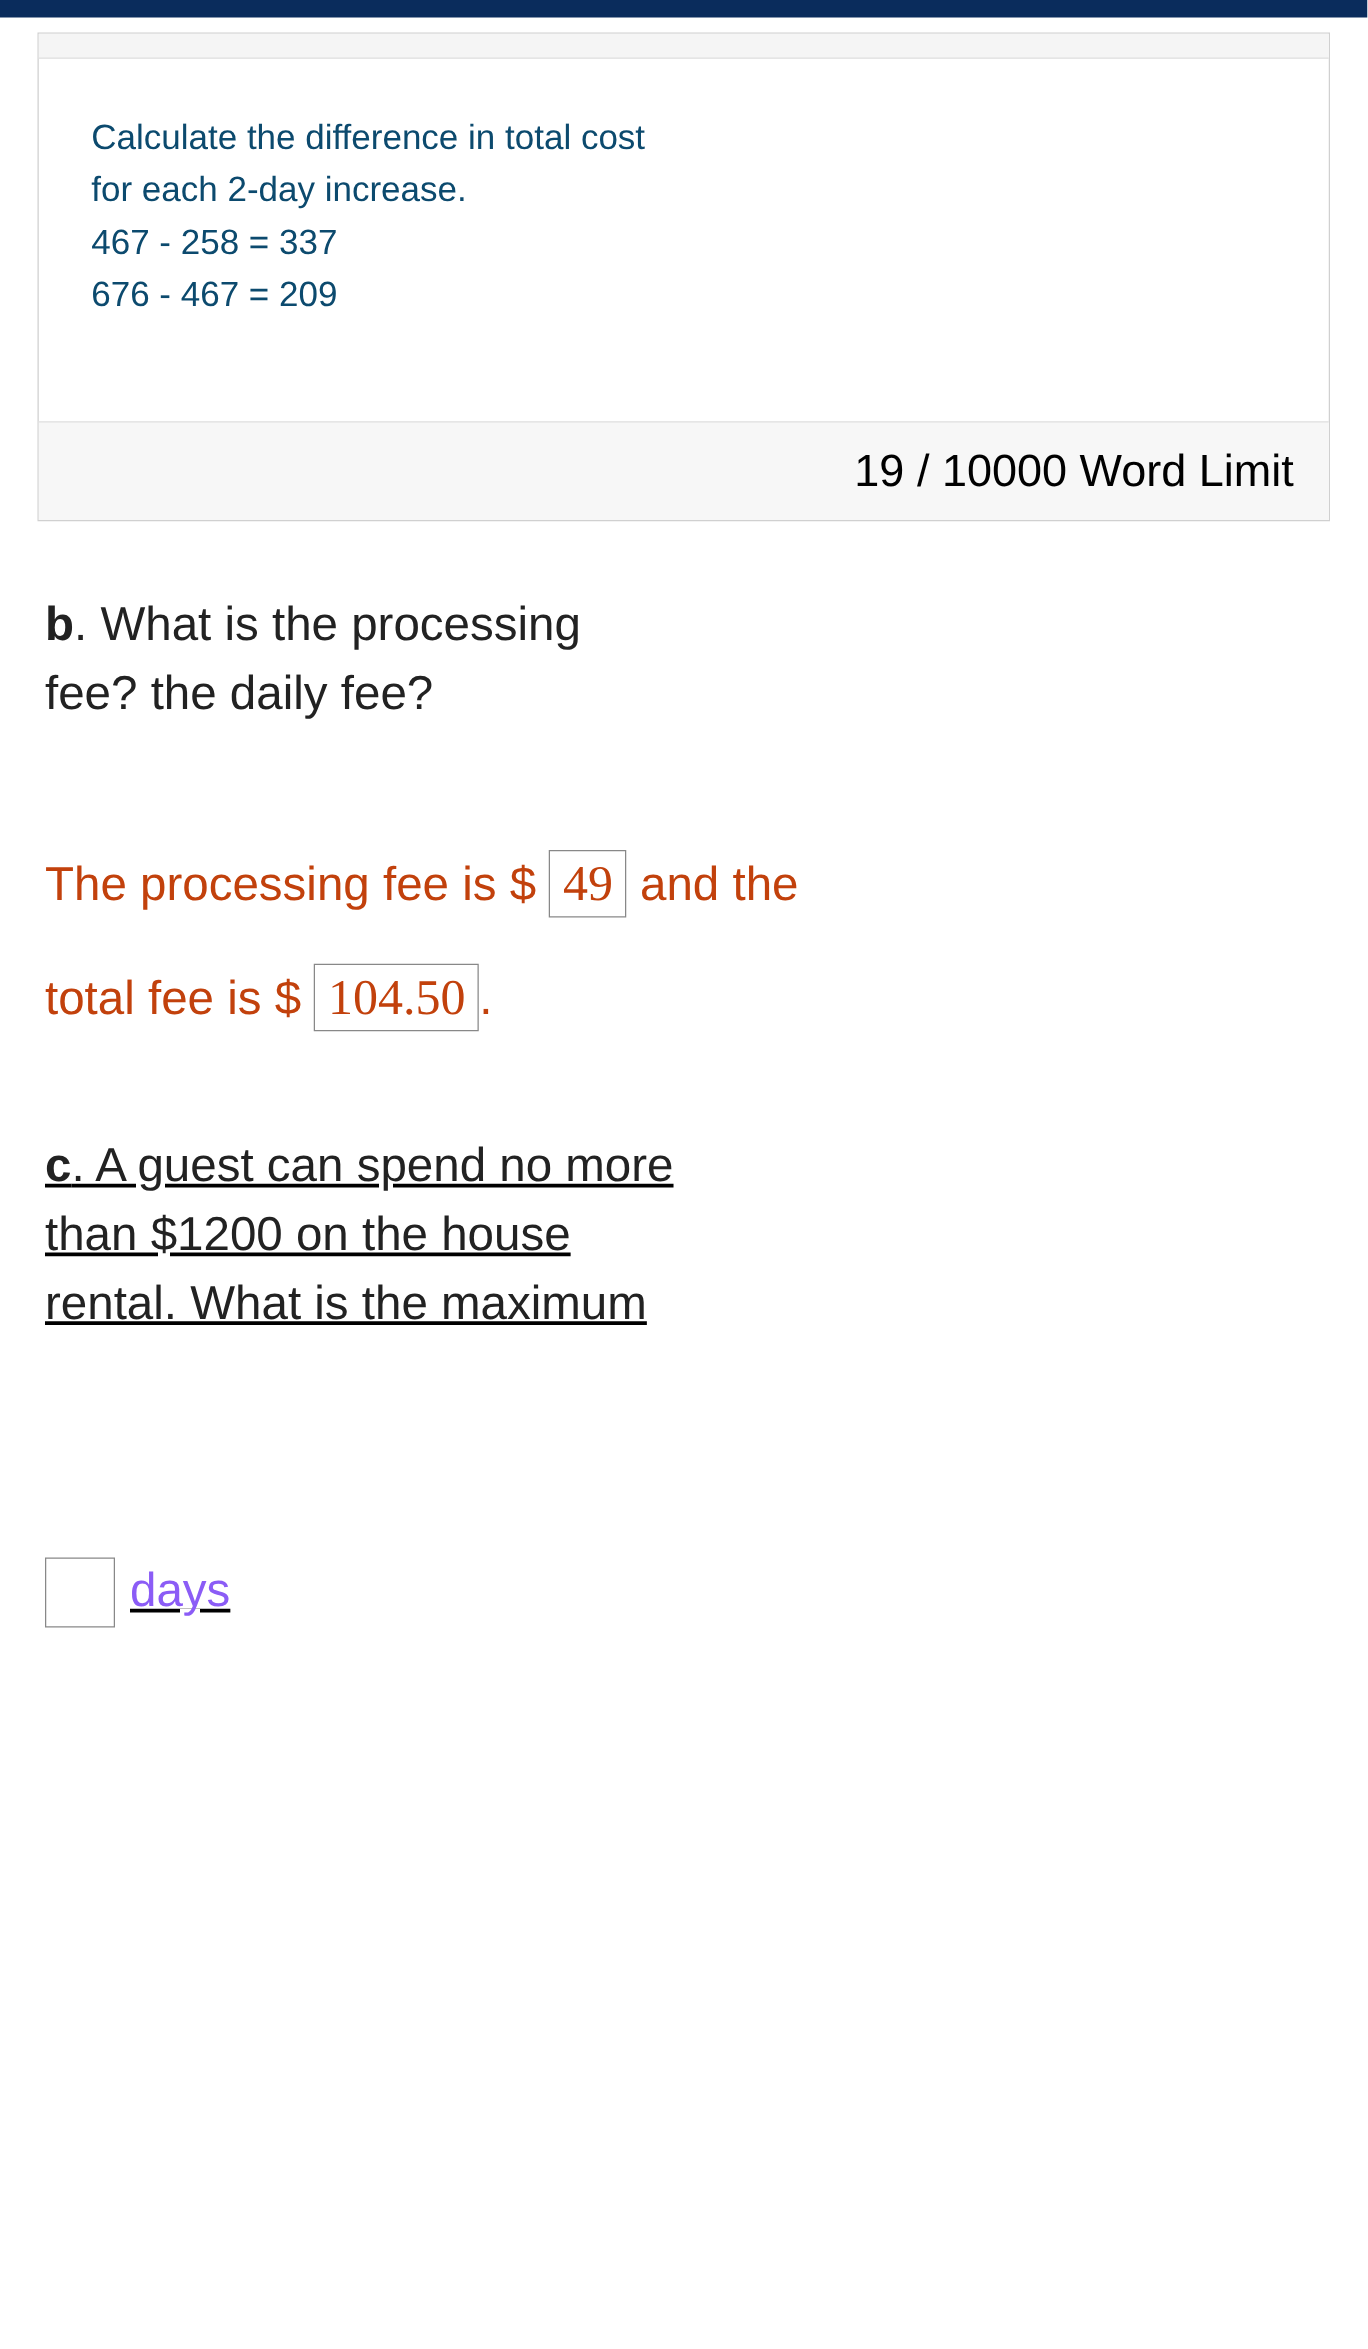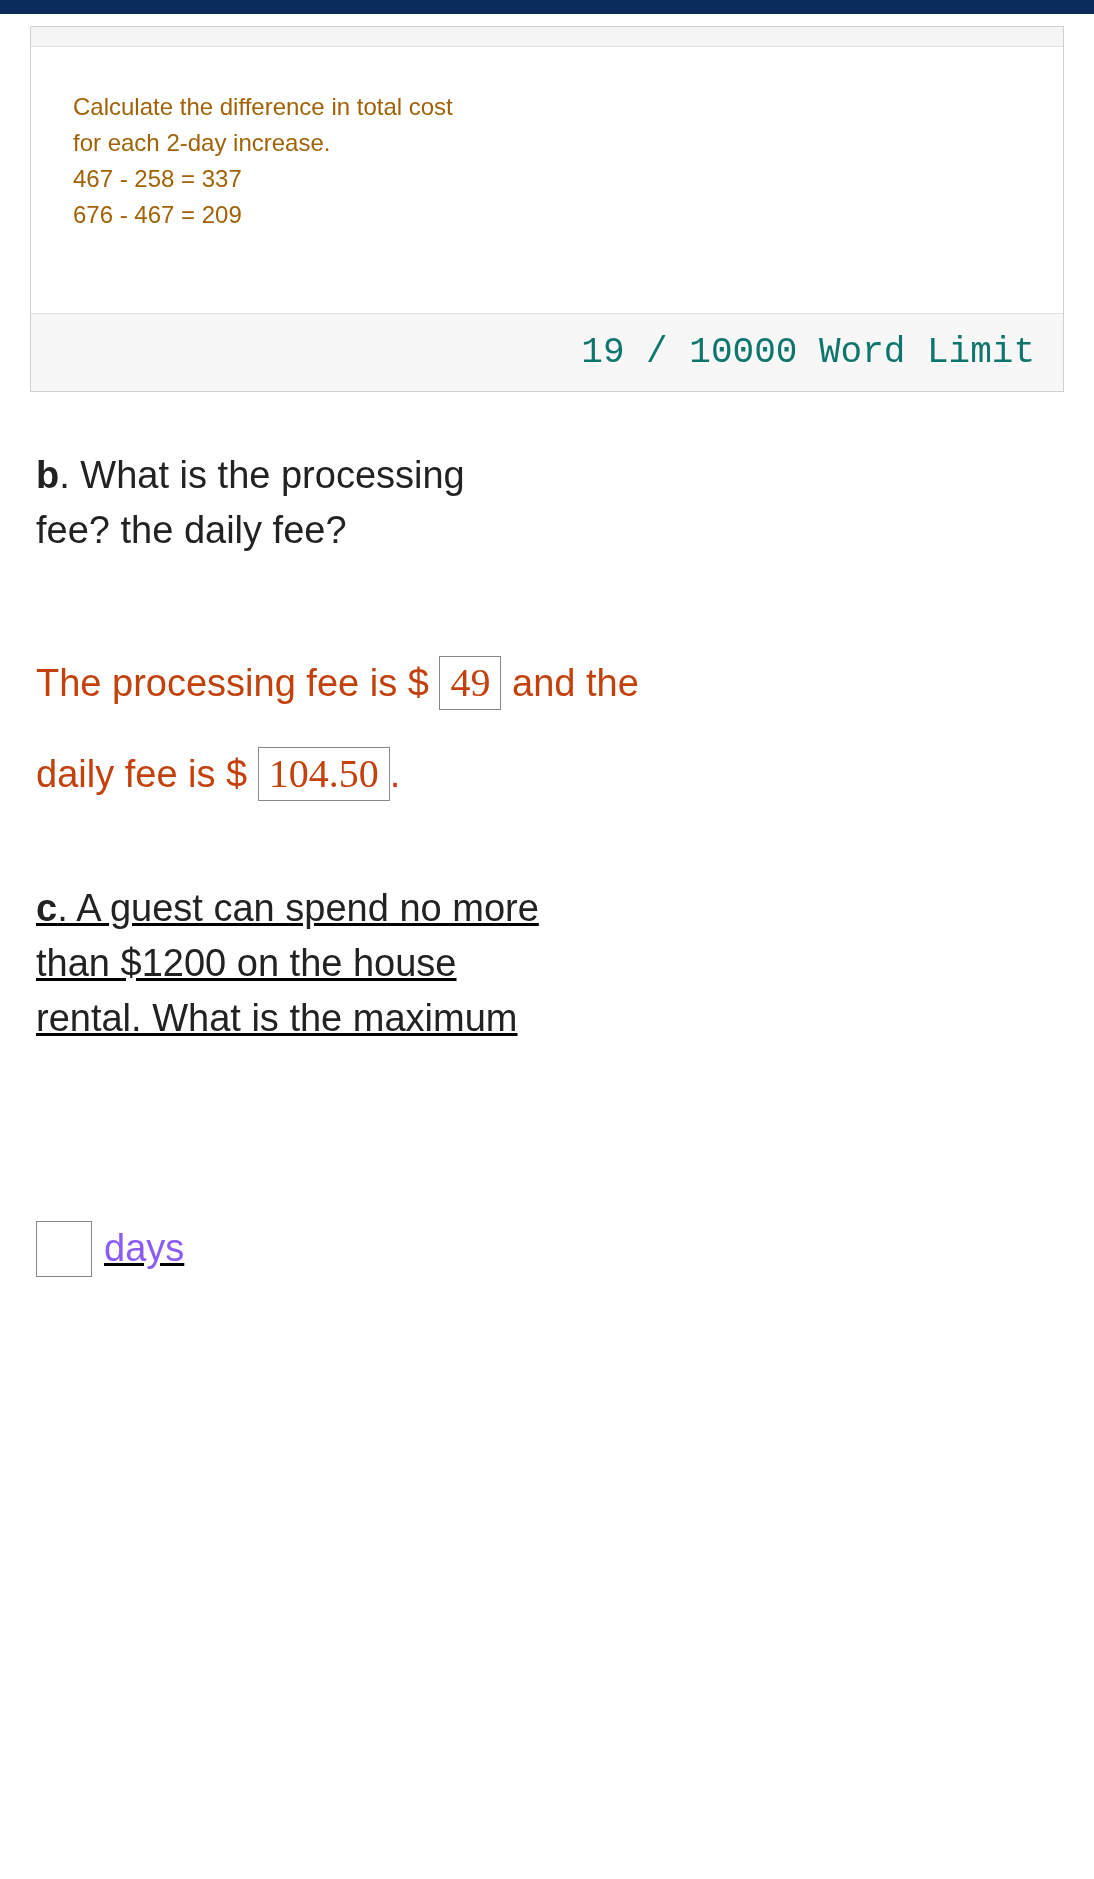--- a/index.html
+++ b/index.html
@@ -26,35 +26,34 @@
       margin-top: 12px;
       background: #ffffff;
     }
     .answer-box-spacer {
       height: 20px;
       background: #f5f5f5;
       border-bottom: 1px solid #e0e0e0;
     }
     .answer-text-area {
       padding: 42px 40px 80px 42px;
-      font-size: 24px;
+      font-size: 28px;
       line-height: 1.5;
-      color: #a16207;
+      color: #0c4a6e;
     }
     .answer-text-area p {
       margin-bottom: 0;
     }
     .word-limit-bar {
       background: #f7f7f7;
       border-top: 1px solid #e0e0e0;
       padding: 18px 28px;
       text-align: right;
       font-size: 36px;
-      color: #0f766e;
-      font-family: Liberation Mono, monospace;
+      color: #000000;
     }
     .question-block {
       margin-top: 56px;
       padding: 0 6px;
     }
     .question-label {
       font-size: 38px;
       line-height: 1.45;
       color: #222;
     }
@@ -126,21 +125,21 @@
       <span class="bold">b</span><span>. What is the processing</span>
       <br>
       <span>fee? the daily fee?</span>
     </div>
 
     <div class="answer-sentence">
       <span>The processing fee is $</span>
       <span class="inline-input">49</span>
       <span> and the</span>
       <br>
-      <span>daily fee is $</span>
+      <span>total fee is $</span>
       <span class="inline-input">104.50</span><span>.</span>
     </div>
   </div>
 
   <div class="question-block-c">
     <div class="question-label">
       <span class="bold">c</span><span>. A guest can spend no more</span>
       <br>
       <span>than $1200 on the house</span>
       <br>

